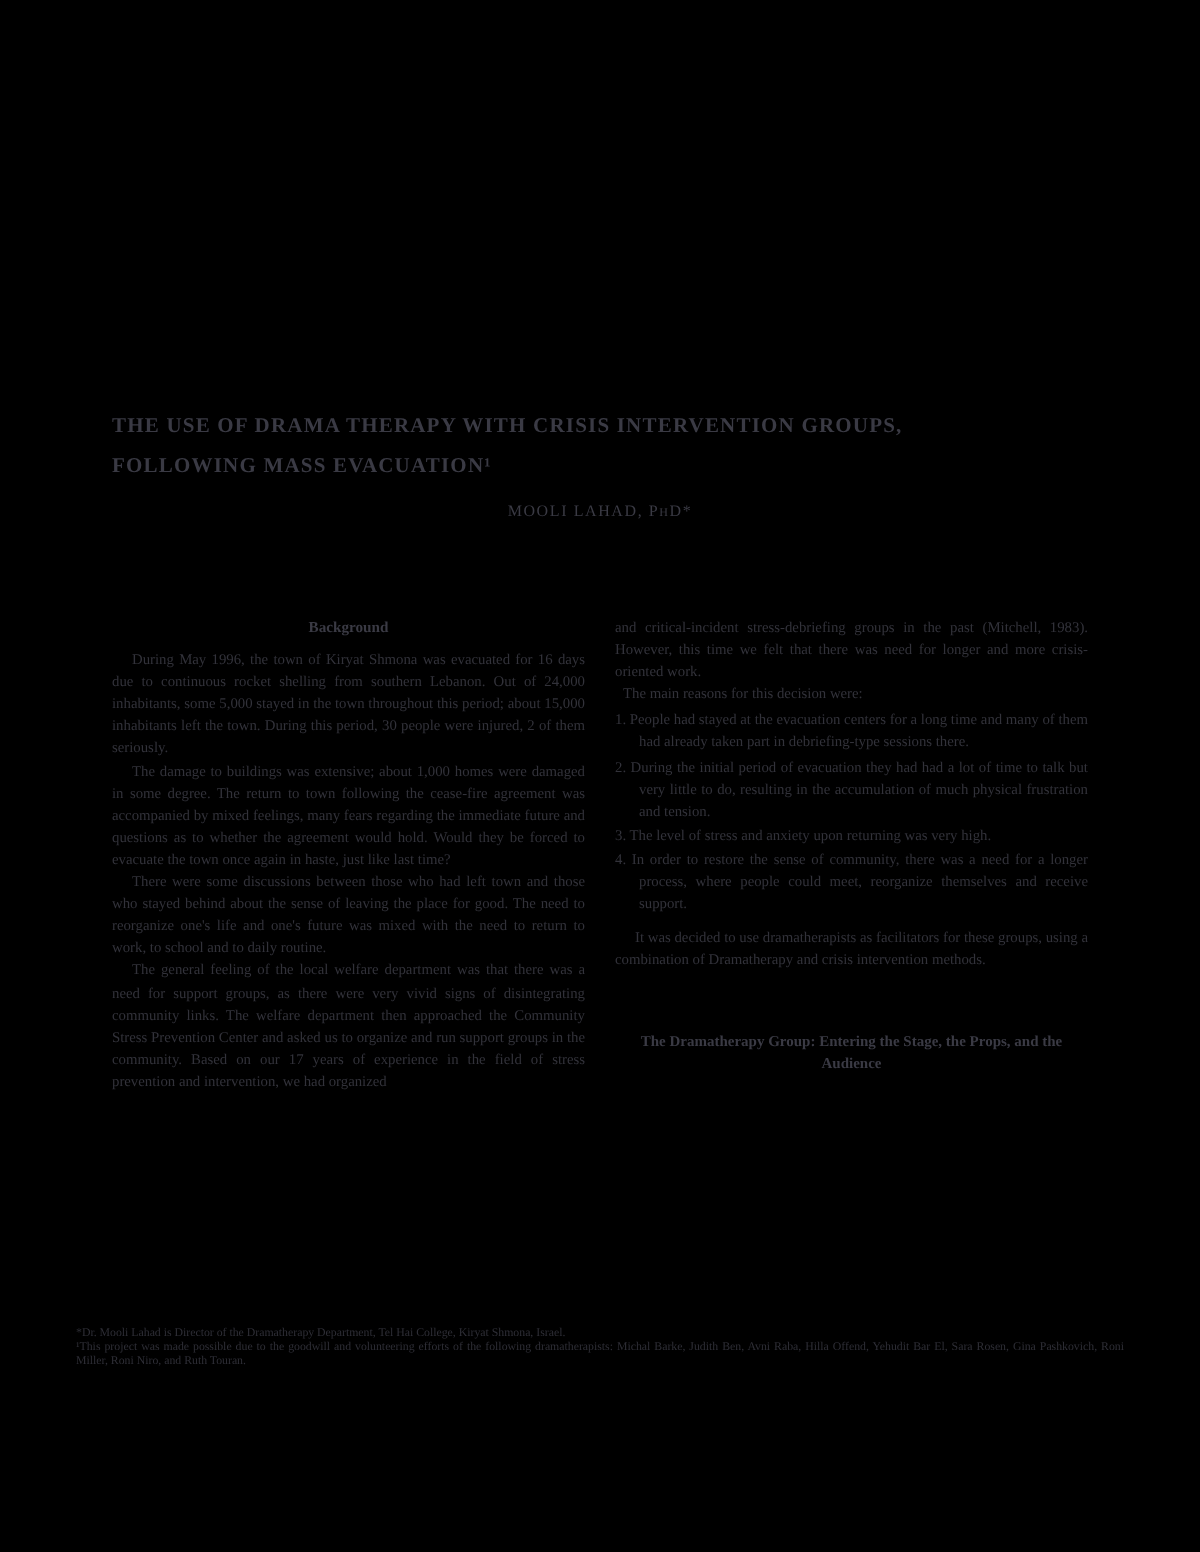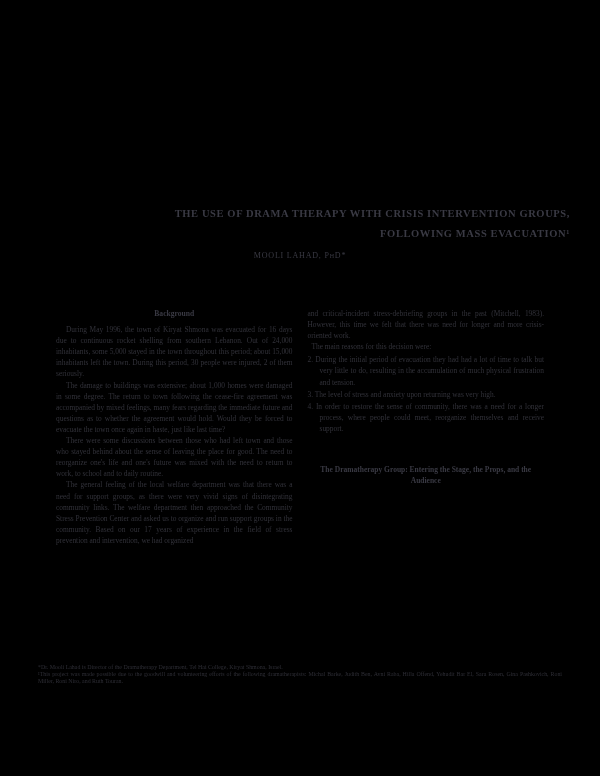--- a/index.html
+++ b/index.html
@@ -13,22 +13,22 @@
     position:relative;
     width:600px;height:776px;
     background:var(--bg);
     overflow:hidden;
     font-family:"Liberation Serif","DejaVu Serif",serif;
   }
   .sheet{
     position:absolute;left:38px;top:8px;width:524px;height:758px;
   }
   .title-block{
-    position:absolute;left:8px;top:196px;width:524px;
-    text-align:right;color:var(--ink-strong);
+    position:absolute;left:18px;top:196px;width:524px;
+    text-align:left;color:var(--ink-strong);
   }
   .title-line{
     font-size:10.5px;font-weight:bold;letter-spacing:0.6px;
     line-height:20px;white-space:nowrap;
   }
   .author{
     position:absolute;left:0;top:243px;width:524px;
     text-align:center;color:var(--ink-strong);
     font-size:8px;letter-spacing:0.8px;font-variant:small-caps;
   }
@@ -79,24 +79,26 @@
         <p class="para">During May 1996, the town of Kiryat Shmona was evacuated for 16 days due to continuous rocket shelling from southern Lebanon. Out of 24,000 inhabitants, some 5,000 stayed in the town throughout this period; about 15,000 inhabitants left the town. During this period, 30 people were injured, 2 of them seriously.</p>
         <p class="para">The damage to buildings was extensive; about 1,000 homes were damaged in some degree. The return to town following the cease-fire agreement was accompanied by mixed feelings, many fears regarding the immediate future and questions as to whether the agreement would hold. Would they be forced to evacuate the town once again in haste, just like last time?</p>
         <p class="para">There were some discussions between those who had left town and those who stayed behind about the sense of leaving the place for good. The need to reorganize one's life and one's future was mixed with the need to return to work, to school and to daily routine.</p>
         <p class="para">The general feeling of the local welfare department was that there was a need for support groups, as there were very vivid signs of disintegrating community links. The welfare department then approached the Community Stress Prevention Center and asked us to organize and run support groups in the community. Based on our 17 years of experience in the field of stress prevention and intervention, we had organized</p>
       </div>
 
       <div class="col">
         <p class="para no-indent">and critical-incident stress-debriefing groups in the past (Mitchell, 1983). However, this time we felt that there was need for longer and more crisis-oriented work.</p>
         <p class="list-intro">The main reasons for this decision were:</p>
         <div class="num-list">
+          <div class="li"><span class="num">1.</span> <span>People had stayed at the evacuation centers for a long time and many of them had already taken part in debriefing-type sessions there.</span></div>
           <div class="li"><span class="num">2.</span> <span>During the initial period of evacuation they had had a lot of time to talk but very little to do, resulting in the accumulation of much physical frustration and tension.</span></div>
           <div class="li"><span class="num">3.</span> <span>The level of stress and anxiety upon returning was very high.</span></div>
           <div class="li"><span class="num">4.</span> <span>In order to restore the sense of community, there was a need for a longer process, where people could meet, reorganize themselves and receive support.</span></div>
         </div>
+        <p class="para decision-para">It was decided to use dramatherapists as facilitators for these groups, using a combination of Dramatherapy and crisis intervention methods.</p>
         <h4 class="section-heading">The Dramatherapy Group: Entering the Stage, the Props, and the Audience</h4>
       </div>
 
     </div>
 
     <div class="footnotes">
       <p class="footnote">*Dr. Mooli Lahad is Director of the Dramatherapy Department, Tel Hai College, Kiryat Shmona, Israel.</p>
       <p class="footnote">¹This project was made possible due to the goodwill and volunteering efforts of the following dramatherapists: Michal Barke, Judith Ben, Avni Raba, Hilla Offend, Yehudit Bar El, Sara Rosen, Gina Pashkovich, Roni Miller, Roni Niro, and Ruth Touran.</p>
     </div>
 

